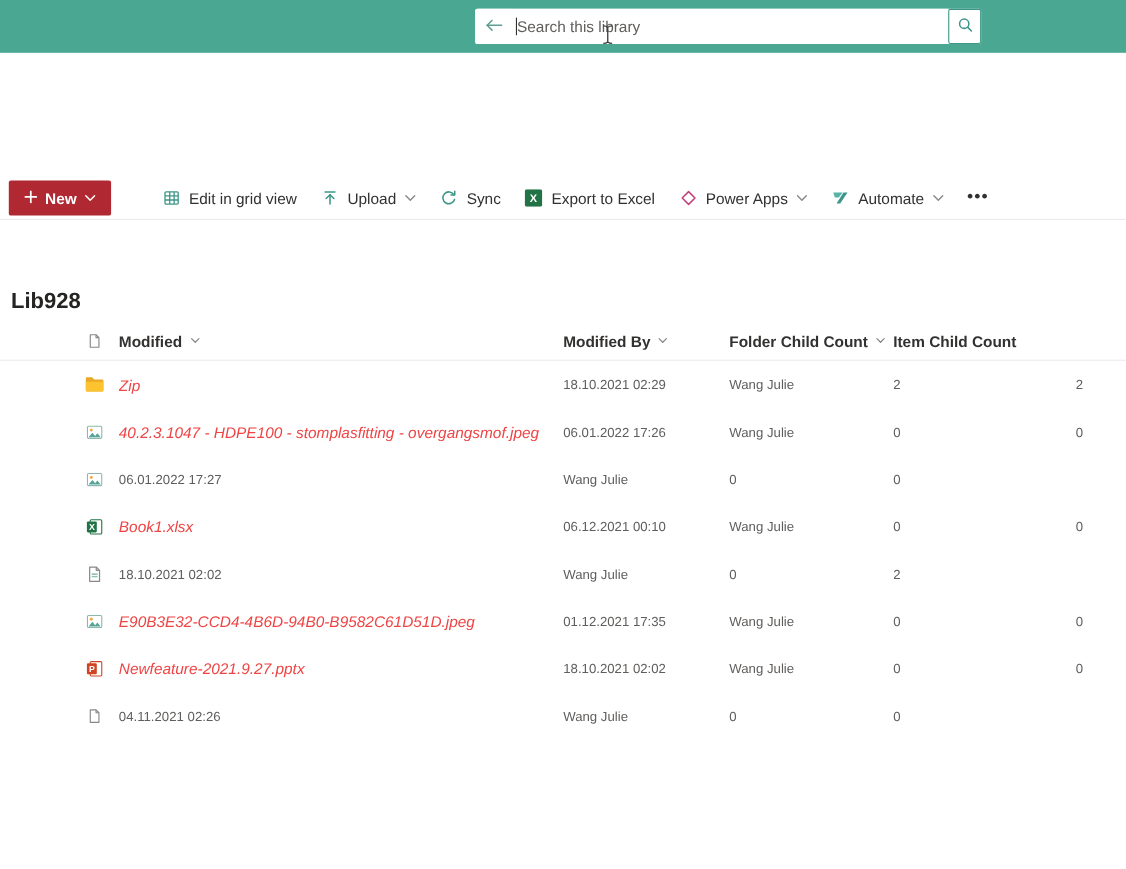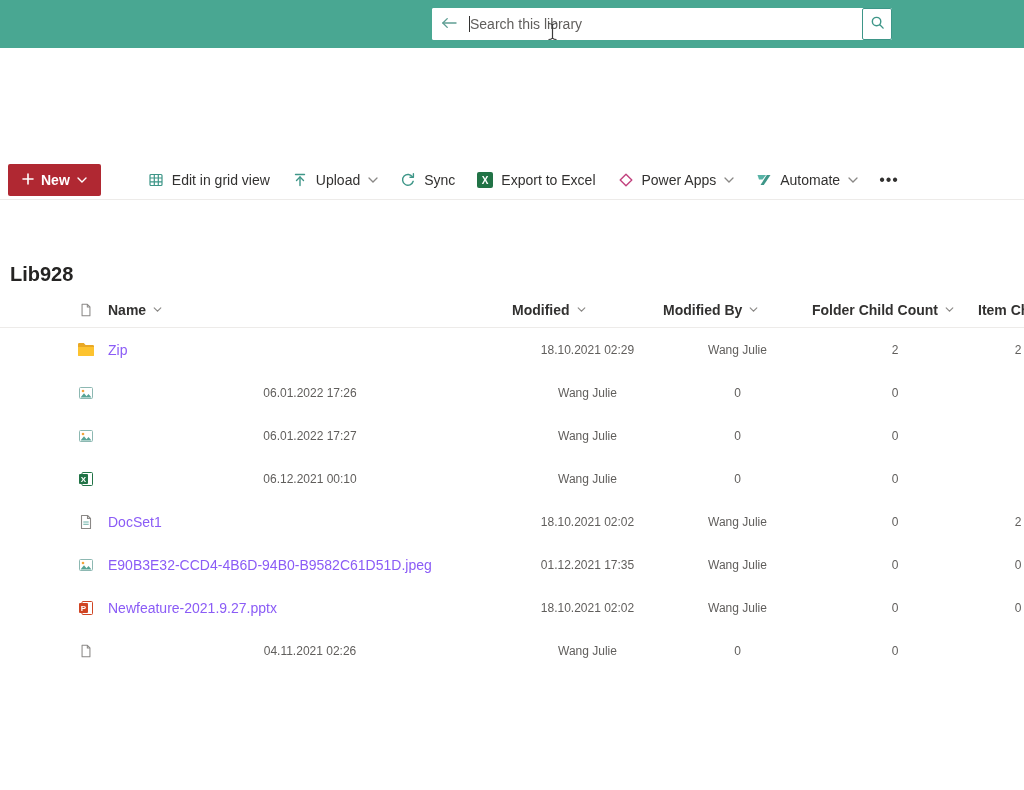--- a/index.html
+++ b/index.html
@@ -71,22 +71,22 @@
     grid-template-columns:44px 404px 151px 149px 166px 80px;
     padding-left:64px; align-items:center;
   }
   .lhead { height:36px; border-bottom:1px solid #edebe9; }
   .lhead .hcell {
     display:flex; align-items:center; gap:7px; font-size:14px; font-weight:bold;
     color:#323130; cursor:pointer; white-space:nowrap; overflow:hidden;
   }
   .lbody .lrow { height:43px; cursor:pointer; }
   .icon-cell { display:flex; justify-content:center; }
-  .cell-name { font-size:14px; color:#8b5cf6; white-space:nowrap; overflow:hidden; }
-  .cell-sub  { font-size:12px; color:#605e5c; white-space:nowrap;text-align:center; }
+  .cell-name { font-size:14px; color:#ef4444; white-space:nowrap; overflow:hidden;font-style:italic; }
+  .cell-sub  { font-size:12px; color:#605e5c; white-space:nowrap; }
 </style>
 </head>
 <body>
 
 <div class="topbar">
   <div class="searchbox">
     <button class="back-btn">
       <span>
         <svg width="18" height="14" viewBox="0 0 20 16" fill="none" stroke="#5f9e94" stroke-width="1.6" stroke-linecap="round" stroke-linejoin="round">
             <path d="M18 8H3"></path>
@@ -213,26 +213,20 @@
 <div class="listview">
 
   <div class="lrow lhead">
     <span class="icon-cell">
       <svg width="14" height="16" viewBox="0 0 16 16" fill="none" stroke="#8a8886" stroke-width="1.2" stroke-linejoin="round">
           <path d="M3.5 1.5h6l3 3v10h-9z"></path>
           <path d="M9.5 1.5v3h3"></path>
         </svg>
     </span>
     <span class="hcell">
-      <span>Name</span>
-      <svg width="9" height="5" viewBox="0 0 10 6" fill="none" stroke="#8a8886" stroke-width="1.3" stroke-linecap="round">
-          <path d="M1 1l4 4 4-4"></path>
-        </svg>
-    </span>
-    <span class="hcell">
       <span>Modified</span>
       <svg width="9" height="5" viewBox="0 0 10 6" fill="none" stroke="#8a8886" stroke-width="1.3" stroke-linecap="round">
           <path d="M1 1l4 4 4-4"></path>
         </svg>
     </span>
     <span class="hcell">
       <span>Modified By</span>
       <svg width="9" height="5" viewBox="0 0 10 6" fill="none" stroke="#8a8886" stroke-width="1.3" stroke-linecap="round">
           <path d="M1 1l4 4 4-4"></path>
         </svg>
@@ -265,20 +259,21 @@
     </div>
 
     <div class="lrow">
       <span class="icon-cell">
         <svg width="16" height="16" viewBox="0 0 16 16">
             <rect x="1.5" y="2.5" width="13" height="11" rx="1" fill="#fff" stroke="#8db8b2"></rect>
             <circle cx="5" cy="6" r="1.3" fill="#f2a33c"></circle>
             <path d="M2.5 12.5l3.5-4.2 2.5 3 2-2.4 3 3.6z" fill="#57a396"></path>
           </svg>
       </span>
+      <span class="cell-name">40.2.3.1047 - HDPE100 - stomplasfitting - overgangsmof.jpeg</span>
       <span class="cell-sub">06.01.2022 17:26</span>
       <span class="cell-sub">Wang Julie</span>
       <span class="cell-sub">0</span>
       <span class="cell-sub">0</span>
     </div>
 
     <div class="lrow">
       <span class="icon-cell">
         <svg width="16" height="16" viewBox="0 0 16 16">
             <rect x="1.5" y="2.5" width="13" height="11" rx="1" fill="#fff" stroke="#8db8b2"></rect>
@@ -293,35 +288,35 @@
     </div>
 
     <div class="lrow">
       <span class="icon-cell">
         <svg width="16" height="16" viewBox="0 0 16 16">
             <rect x="4" y="1.5" width="10.5" height="13" rx="1" fill="#fff" stroke="#217346"></rect>
             <rect x="1" y="3" width="9" height="10" rx="1" fill="#217346"></rect>
             <text x="5.5" y="11" text-anchor="middle" font-family="Liberation Sans, sans-serif" font-size="8" font-weight="bold" fill="#fff">X</text>
           </svg>
       </span>
+      <span class="cell-name">Book1.xlsx</span>
       <span class="cell-sub">06.12.2021 00:10</span>
       <span class="cell-sub">Wang Julie</span>
       <span class="cell-sub">0</span>
       <span class="cell-sub">0</span>
     </div>
 
     <div class="lrow">
       <span class="icon-cell">
         <svg width="16" height="16" viewBox="0 0 16 16" fill="none">
             <path d="M3.5 1.5h6l3 3v10h-9z" fill="#fff" stroke="#8a8886" stroke-width="1.1" stroke-linejoin="round"></path>
             <path d="M9.5 1.5v3h3" stroke="#8a8886" stroke-width="1.1" stroke-linejoin="round"></path>
             <path d="M5.3 8h5.4M5.3 10.3h5.4" stroke="#69afa5" stroke-width="1.1"></path>
           </svg>
       </span>
-      <span class="cell-name">DocSet1</span>
       <span class="cell-sub">18.10.2021 02:02</span>
       <span class="cell-sub">Wang Julie</span>
       <span class="cell-sub">0</span>
       <span class="cell-sub">2</span>
     </div>
 
     <div class="lrow">
       <span class="icon-cell">
         <svg width="16" height="16" viewBox="0 0 16 16">
             <rect x="1.5" y="2.5" width="13" height="11" rx="1" fill="#fff" stroke="#8db8b2"></rect>

